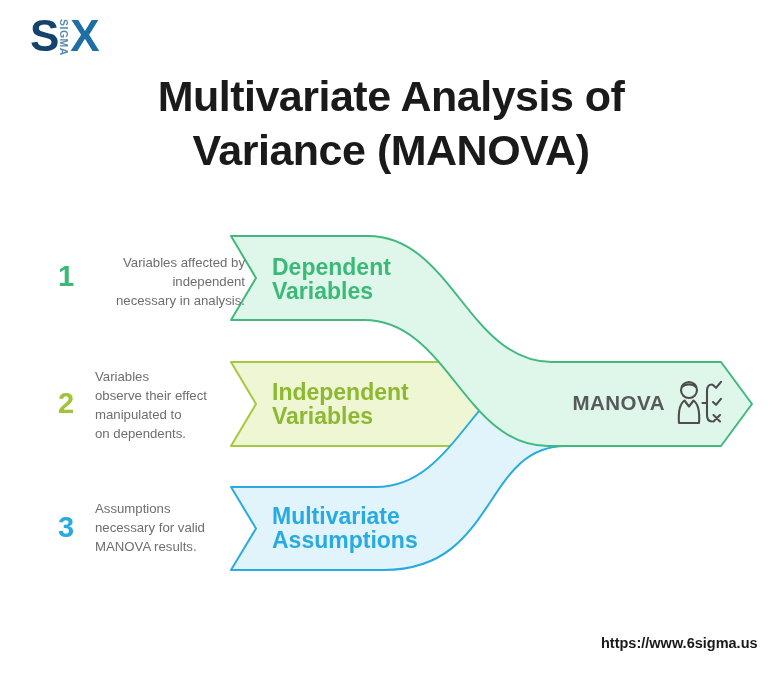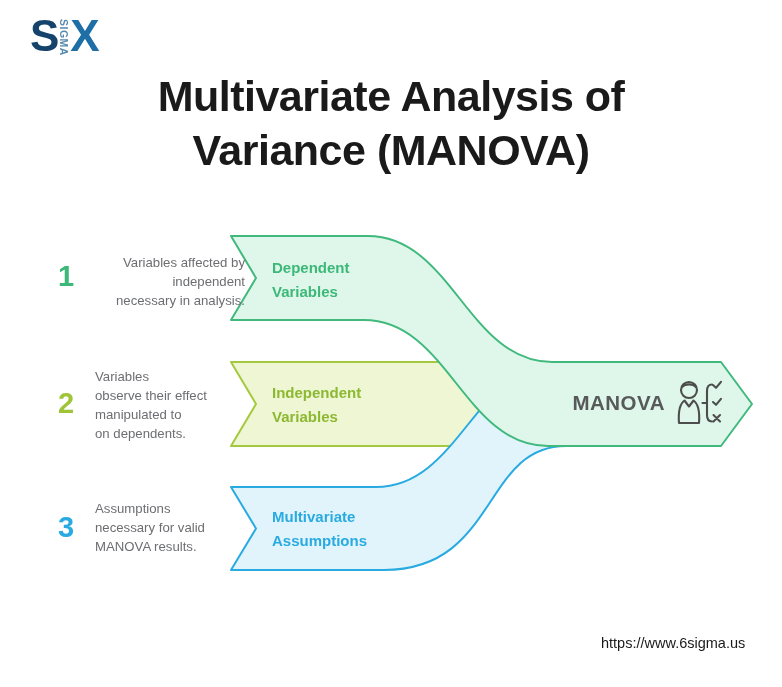--- a/index.html
+++ b/index.html
@@ -36,30 +36,30 @@
   
   .num{position:absolute;width:32px;text-align:center;font-size:29px;font-weight:bold;line-height:30px;}
   .num1{left:50px;top:261px;color:var(--green_text);}
   .num2{left:50px;top:388px;color:var(--lime_num);}
   .num3{left:50px;top:512px;color:var(--blue_text);}
   .desc{position:absolute;left:95px;width:150px;font-size:13.2px;line-height:19px;color:var(--desc_text);}
   .desc1{top:253px;text-align:right;}
   .desc2{top:367px;}
   .desc3{top:499px;}
   
-  .label{position:absolute;left:272px;font-size:15px;line-height:23.5px;font-weight:bold;}
+  .label{position:absolute;left:272px;font-size:23px;line-height:23.5px;font-weight:bold;}
   .label1{top:256px;color:var(--green_text);}
   .label2{top:381px;color:var(--lime_text);}
   .label3{top:505px;color:var(--blue_text);}
   
   .manova{
     position:absolute;left:540px;top:391px;width:125px;text-align:right;
     font-size:20.5px;font-weight:bold;letter-spacing:0.5px;color:var(--manova_text);
   }
-  .footer-url{position:absolute;left:601px;top:635px;font-size:14.5px;font-weight:normal;color:var(--title_text);}
+  .footer-url{position:absolute;left:601px;top:635px;font-size:14.5px;font-weight:bold;color:var(--title_text);}
 </style>
 </head>
 <body>
 
 <div class="page">
 
   <div class="logo">
     <span class="logo-s">S</span>
     <span class="logo-sigma">SIGMA</span>
     <span class="logo-x">X</span>

